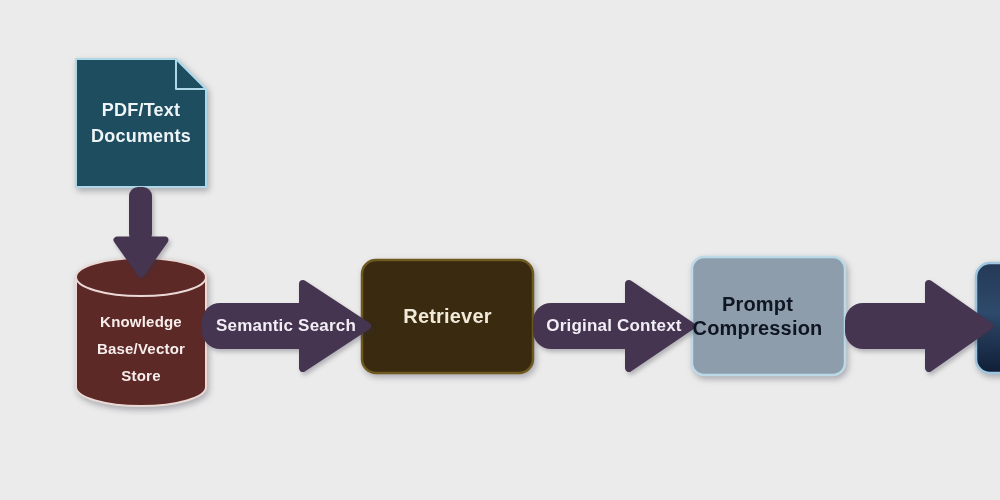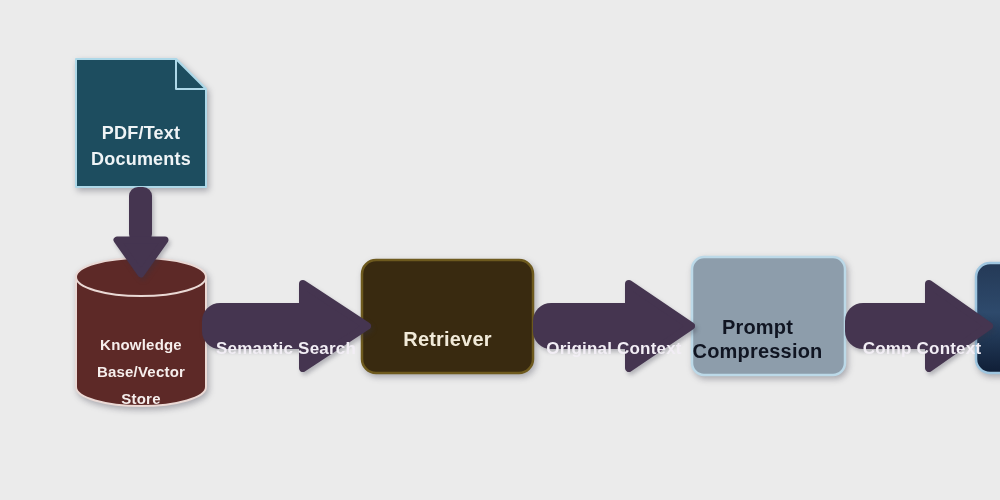--- a/index.html
+++ b/index.html
@@ -13,21 +13,20 @@
     background: #ebebeb; overflow: hidden;
   }
   .shapes { position: absolute; left: 0; top: 0; }
   .shadow { filter: drop-shadow(2px 3px 3px rgba(50,50,65,0.35)); }
   .shadow-soft { filter: drop-shadow(2px 3px 2px rgba(50,50,65,0.3)); }
 
   .label {
     position: absolute; display: flex; align-items: center; justify-content: center;
     text-align: center; font-weight: bold; pointer-events: none;
     letter-spacing: 0.2px;
-    margin-top: 23px;
   }
   .doc-label      { left: 76px;  top: 59px;  width: 130px; height: 128px; font-size: 18px; line-height: 26px; color: #eff4f6; }
   .kb-label       { left: 76px;  top: 300px; width: 130px; height: 96px;  font-size: 15px; line-height: 27px; color: #f6eeec; }
   .retriever-label{ left: 362px; top: 260px; width: 171px; height: 113px; font-size: 20px; color: #f1ead9; }
   .pc-label       { left: 694px; top: 257px; width: 127px; height: 118px; font-size: 20px; line-height: 24px; color: #101522; }
   .edge-label     { font-size: 17px; color: #f2eef5; }
   .sem-label  { left: 203px; top: 277px; width: 166px; height: 98px; }
   .orig-label { left: 531px; top: 277px; width: 166px; height: 98px; }
   .comp-label { left: 849px; top: 277px; width: 146px; height: 98px; }
 </style>
@@ -90,15 +89,14 @@
   <div class="label kb-label">Knowledge Base/Vector Store</div>
 
   <div class="label retriever-label">Retriever</div>
 
   <div class="label pc-label">Prompt Compression</div>
 
   <div class="label edge-label orig-label">Original Context</div>
 
   <div class="label edge-label sem-label">Semantic Search</div>
 
-  <div class="label edge-label comp-label">Comp Context</div>
 
 </div>
 
 </body></html>

